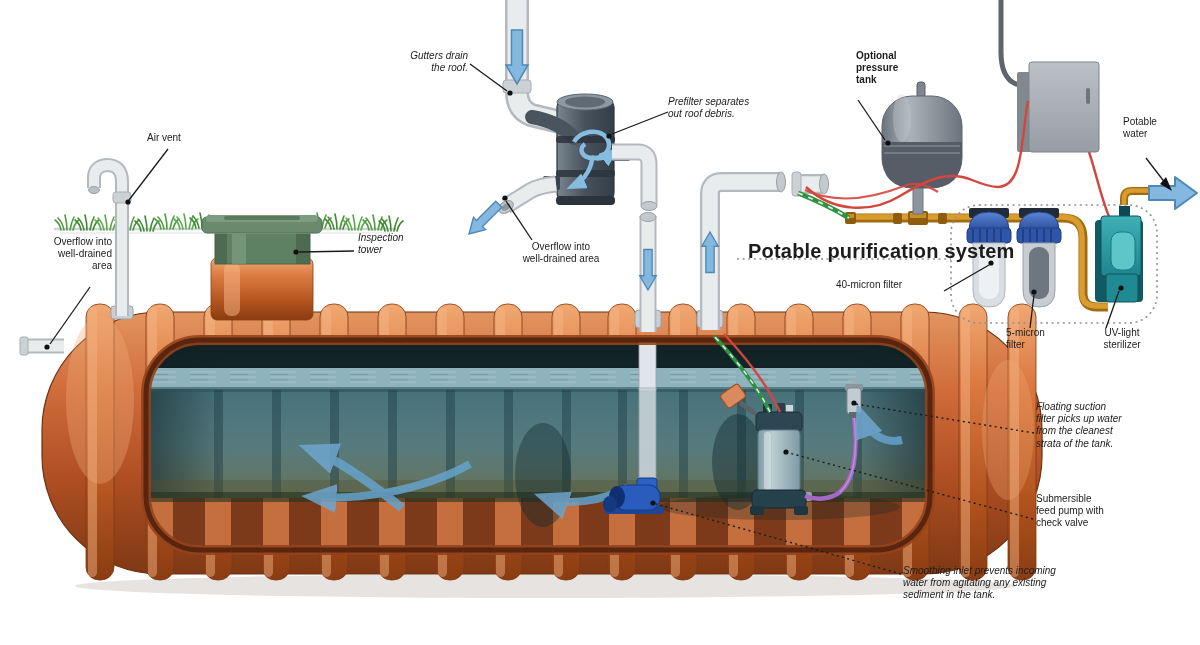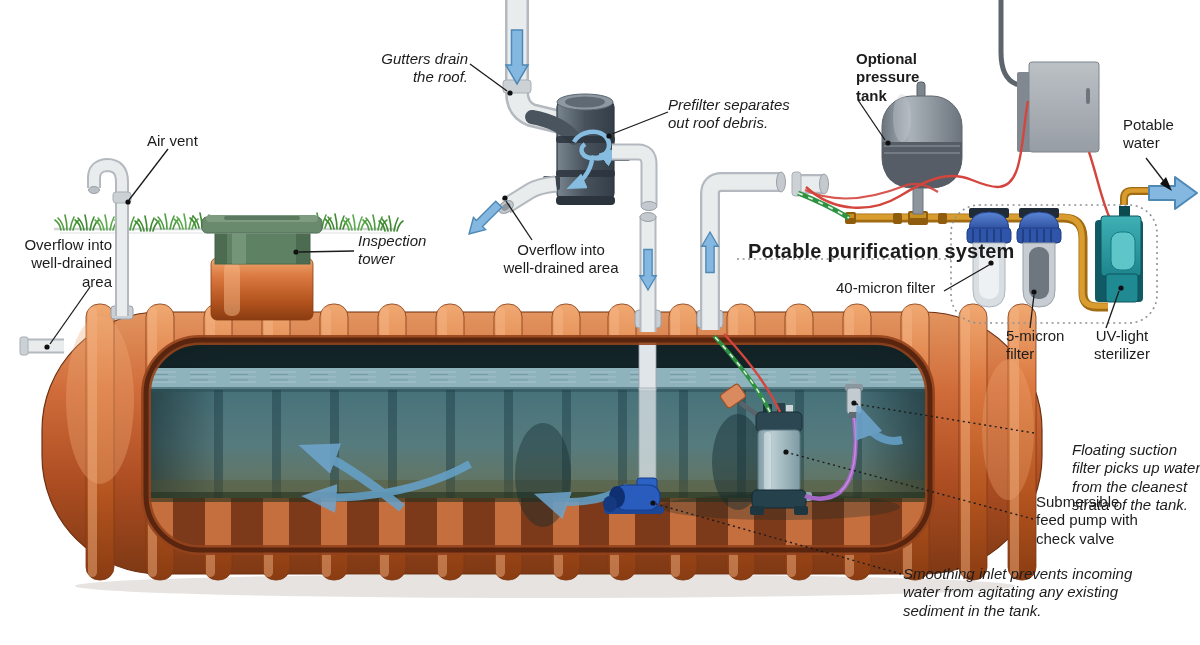--- a/index.html
+++ b/index.html
@@ -1,19 +1,19 @@
 <!DOCTYPE html>
 <html><head>
 <meta charset="utf-8">
 <style>
   html,body{margin:0;padding:0;background:#ffffff;}
   .stage{position:relative;width:1200px;height:645px;background:#ffffff;overflow:hidden;
          font-family:"Liberation Sans",sans-serif;}
   .stage svg{position:absolute;left:0;top:0;}
-  .lbl{position:absolute;font-size:15px;line-height:1.22;color:#1c1c1c;
+  .lbl{position:absolute;font-size:10px;line-height:1.22;color:#1c1c1c;
        white-space:pre-line;width:max-content;}
   .lbl.it{font-style:italic;}
   .lbl.b{font-weight:bold;font-size:20px;letter-spacing:.2px;}
   .lbl.r{text-align:right;}
   .lbl.c{text-align:center;}
 </style>
 </head>
 <body>
 
 <div class="stage">
@@ -466,21 +466,21 @@
 pressure
 tank</div>
   <div class="lbl" style="left:1123px;top:116px;">Potable
 water</div>
   <div class="lbl b" style="left:748px;top:239px;">Potable purification system</div>
   <div class="lbl" style="left:836px;top:279px;">40-micron filter</div>
   <div class="lbl" style="left:1006px;top:327px;">5-micron
 filter</div>
   <div class="lbl c" style="left:1083px;top:327px;width:78px;">UV-light
 sterilizer</div>
-  <div class="lbl it" style="left:1072px;top:401px;margin-top:40px;">Floating suction
+  <div class="lbl it" style="left:1036px;top:401px;">Floating suction
 filter picks up water
 from the cleanest
 strata of the tank.</div>
   <div class="lbl it" style="left:903px;top:565px;">Smoothing inlet prevents incoming
 water from agitating any existing
 sediment in the tank.</div>
   <div class="lbl" style="left:1036px;top:493px;">Submersible
 feed pump with
 check valve</div>
 </div>

